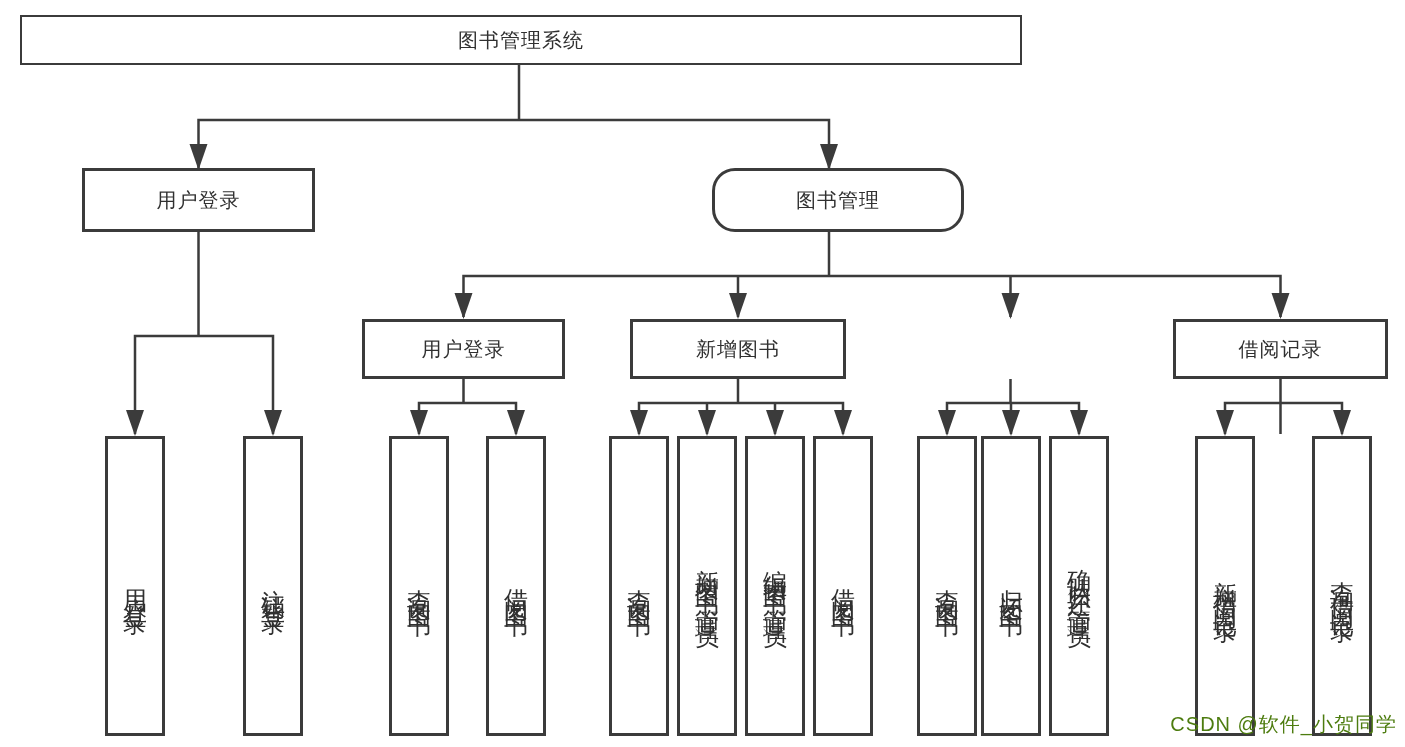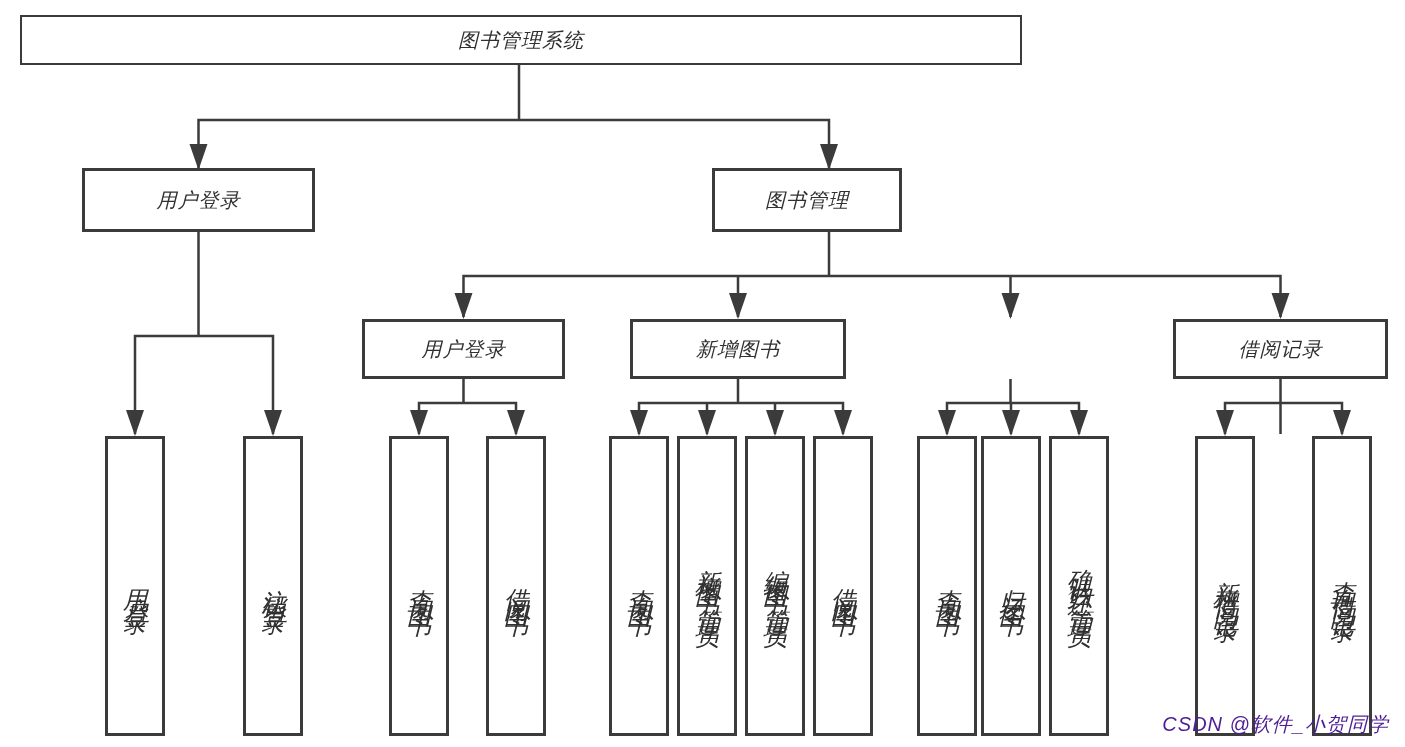--- a/index.html
+++ b/index.html
@@ -7,21 +7,20 @@
   body {
     width: 1405px; height: 747px;
     font-family: "Liberation Sans", sans-serif;
     position: relative;
     overflow: hidden;
   }
   .canvas {
     position: absolute; left: 0; top: 0;
     width: 1405px; height: 747px;
     background: #ffffff;
-    font-style: italic;
   }
   .wires { position: absolute; left: 0; top: 0; width: 1405px; height: 747px; }
   .box {
     position: absolute;
     background: #ffffff;
     border: 3px solid #3b3b3b;
     display: flex; align-items: center; justify-content: center;
   }
   .root-box { border-width: 2px; }
   .hlabel {
@@ -33,23 +32,23 @@
   .vlabel {
     writing-mode: vertical-rl;
     text-orientation: mixed;
     font-size: 24px;
     letter-spacing: 8px;
     line-height: 1;
     color: #303030;
   }
   .watermark {
     position: absolute;
-    right: 16px; bottom: 9px;
+    right: 8px; bottom: 9px;
     font-size: 20px;
-    color: #4c1d95;
+    color: #4d7c0f;
     letter-spacing: 1px;
     z-index: 10;
     white-space: nowrap;
   }
 </style>
 </head>
 <body>
 
 <div class="canvas">
 
@@ -93,21 +92,21 @@
     </g>
   </svg>
 
   <div class="box root-box" style="left:20px; top:15px; width:1002px; height:50px;">
     <span class="hlabel">图书管理系统</span>
   </div>
 
   <div class="box" style="left:82px; top:168px; width:233px; height:64px;">
     <span class="hlabel">用户登录</span>
   </div>
-  <div class="box" style="left:712px; top:168px; width:190px; height:64px;">
+  <div class="box" style="left:712px; top:168px; width:252px; height:64px;border-radius:23px;">
     <span class="hlabel">图书管理</span>
   </div>
 
   <div class="box" style="left:362px; top:319px; width:203px; height:60px;">
     <span class="hlabel">用户登录</span>
   </div>
   <div class="box" style="left:630px; top:319px; width:216px; height:60px;">
     <span class="hlabel">新增图书</span>
   </div>
   <div class="box" style="left:1173px; top:319px; width:215px; height:60px;">

